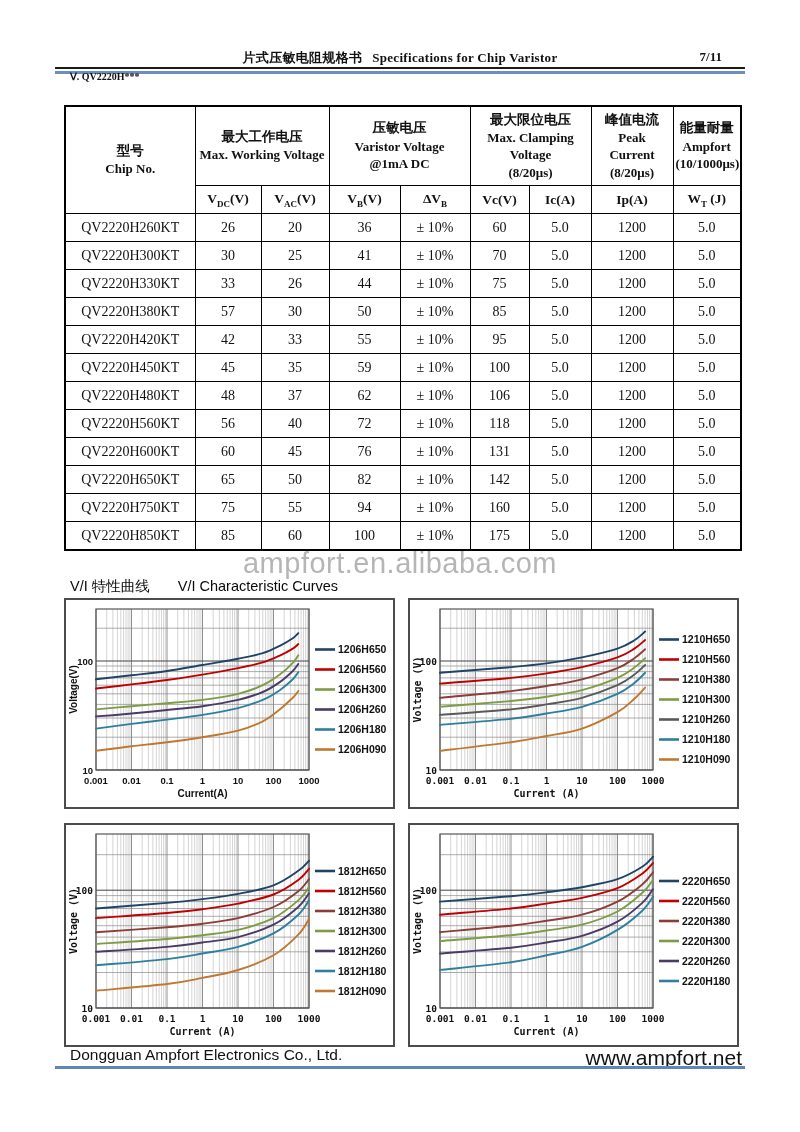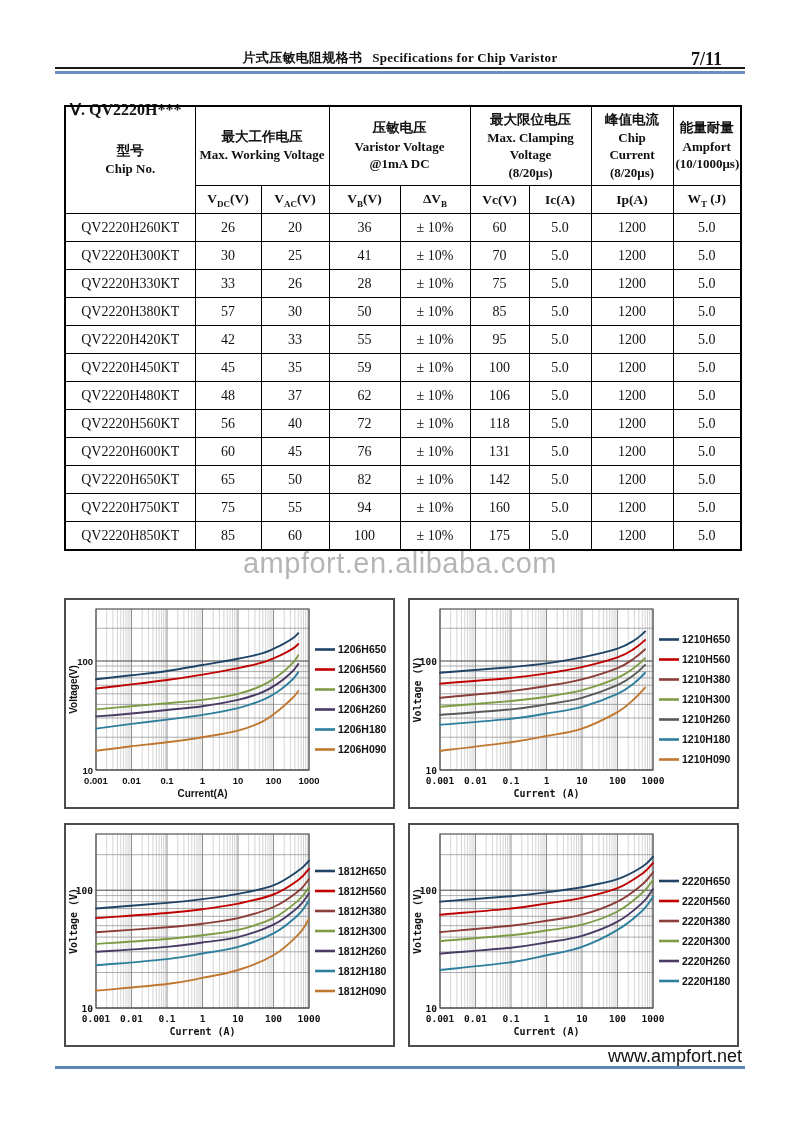--- a/index.html
+++ b/index.html
@@ -2,25 +2,25 @@
 <html><head>
 <meta charset="utf-8">
 <style>
   html,body{margin:0;padding:0;background:#fff;}
   .page{position:relative;width:800px;height:1132px;background:#fff;overflow:hidden;
         font-family:"Liberation Serif",serif;color:#111;}
   
   .doc-header-title{position:absolute;top:49px;left:0;right:0;text-align:center;
         font-size:13px;font-weight:bold;letter-spacing:.3px;}
   .doc-header-title .en{margin-left:10px;}
-  .doc-page-num{position:absolute;top:49px;right:78px;font-size:18px;font-weight:bold;}
+  .doc-page-num{position:absolute;top:49px;right:78px;font-size:13px;font-weight:bold;}
   .rule-black{position:absolute;top:67px;left:55px;right:55px;height:2px;background:#1a1a1a;}
   .rule-blue{position:absolute;top:71px;left:55px;right:55px;height:3px;background:#6b8fbf;}
   
-  .section-title{position:absolute;top:100px;left:70px;font-size:16px;font-weight:bold;}
+  .section-title{position:absolute;top:71px;left:70px;font-size:10px;font-weight:bold;}
   
   table.spec{position:absolute;top:105px;left:64px;width:676px;border-collapse:collapse;
         border:2px solid #000;table-layout:fixed;}
   table.spec th,table.spec td{border:1px solid #000;text-align:center;vertical-align:middle;
         font-family:"Liberation Serif",serif;padding:0 2px;}
   table.spec .grp{height:78px;font-size:13px;font-weight:bold;line-height:1.35;}
   table.spec .grp .cn{font-size:13.5px;}
   table.spec .sub{height:27px;font-size:13.5px;font-weight:bold;}
   table.spec td{height:27px;font-size:14px;}
   table.spec sub{font-size:9px;}
@@ -35,21 +35,21 @@
   
   .chart-box{position:absolute;background:#fff;border:2px solid #4c4c4c;}
   #chart-0{left:64px;top:598px;width:327px;height:207px;}
   #chart-1{left:408px;top:598px;width:327px;height:207px;}
   #chart-2{left:64px;top:823px;width:327px;height:220px;}
   #chart-3{left:408px;top:823px;width:327px;height:220px;}
   
   .footer-company{position:absolute;top:1046px;left:70px;font-family:"Liberation Sans",sans-serif;
         font-size:15.5px;color:#111;}
   .footer-site{position:absolute;top:1046px;right:58px;font-family:"Liberation Sans",sans-serif;
-        font-size:18px;color:#111;}
+        font-size:21px;color:#111;}
   .footer-rule{position:absolute;top:1066px;left:55px;right:55px;height:3px;background:#5e87b5;}
 </style>
 </head>
 <body>
 
 <div class="page">
 
   <div class="doc-header-title">
     <span>片式压敏电阻规格书</span><span class="en">Specifications  for  Chip  Varistor</span>
   </div>
@@ -87,21 +87,21 @@
           <div>@1mA DC</div>
         </th>
         <th class="grp" colspan="2">
           <div class="cn">最大限位电压</div>
           <div>Max. Clamping</div>
           <div>Voltage</div>
           <div>(8/20μs)</div>
         </th>
         <th class="grp">
           <div class="cn">峰值电流</div>
-          <div>Chip</div>
+          <div>Peak</div>
           <div>Current</div>
           <div>(8/20μs)</div>
         </th>
         <th class="grp">
           <div class="cn">能量耐量</div>
           <div>Ampfort</div>
           <div>(10/1000μs)</div>
         </th>
       </tr>
       <tr id="subheader-row">
@@ -135,21 +135,21 @@
           <td>± 10%</td>
           <td>70</td>
           <td>5.0</td>
           <td>1200</td>
           <td>5.0</td>
         </tr>
         <tr>
           <td>QV2220H330KT</td>
           <td>33</td>
           <td>26</td>
-          <td>28</td>
+          <td>44</td>
           <td>± 10%</td>
           <td>75</td>
           <td>5.0</td>
           <td>1200</td>
           <td>5.0</td>
         </tr>
         <tr>
           <td>QV2220H380KT</td>
           <td>57</td>
           <td>30</td>
@@ -246,20 +246,23 @@
           <td>175</td>
           <td>5.0</td>
           <td>1200</td>
           <td>5.0</td>
         </tr>
       </tbody>
   </table>
 
   <div class="watermark">ampfort.en.alibaba.com</div>
 
+  <div class="curves-title">
+    <span>V/I 特性曲线</span><span class="en">V/I Characteristic Curves</span>
+  </div>
 
   <div id="chart-0" class="chart-box"><svg width="327" height="207" viewBox="0 0 327 207" xmlns="http://www.w3.org/2000/svg">
         <line x1="40.7" y1="9" x2="40.7" y2="170" stroke="#c3c3c3" stroke-width="0.7"></line>
         <line x1="46.9" y1="9" x2="46.9" y2="170" stroke="#c3c3c3" stroke-width="0.7"></line>
         <line x1="51.4" y1="9" x2="51.4" y2="170" stroke="#c3c3c3" stroke-width="0.7"></line>
         <line x1="54.8" y1="9" x2="54.8" y2="170" stroke="#c3c3c3" stroke-width="0.7"></line>
         <line x1="57.6" y1="9" x2="57.6" y2="170" stroke="#c3c3c3" stroke-width="0.7"></line>
         <line x1="60.0" y1="9" x2="60.0" y2="170" stroke="#c3c3c3" stroke-width="0.7"></line>
         <line x1="62.1" y1="9" x2="62.1" y2="170" stroke="#c3c3c3" stroke-width="0.7"></line>
         <line x1="63.9" y1="9" x2="63.9" y2="170" stroke="#c3c3c3" stroke-width="0.7"></line>
@@ -646,16 +649,17 @@
         <line x1="249" y1="96" x2="269" y2="96" stroke="#8b3e38" stroke-width="2.6"></line>
         <text x="272" y="99.5" font-family="&quot;Liberation Sans&quot;,sans-serif" font-size="10.5" font-weight="bold" fill="#111">2220H380</text>
         <line x1="249" y1="116" x2="269" y2="116" stroke="#7d9c45" stroke-width="2.6"></line>
         <text x="272" y="119.5" font-family="&quot;Liberation Sans&quot;,sans-serif" font-size="10.5" font-weight="bold" fill="#111">2220H300</text>
         <line x1="249" y1="136" x2="269" y2="136" stroke="#4a3b66" stroke-width="2.6"></line>
         <text x="272" y="139.5" font-family="&quot;Liberation Sans&quot;,sans-serif" font-size="10.5" font-weight="bold" fill="#111">2220H260</text>
         <line x1="249" y1="156" x2="269" y2="156" stroke="#2e7f9e" stroke-width="2.6"></line>
         <text x="272" y="159.5" font-family="&quot;Liberation Sans&quot;,sans-serif" font-size="10.5" font-weight="bold" fill="#111">2220H180</text>
       </svg></div>
 
+  <div class="footer-company">Dongguan Ampfort Electronics Co., Ltd.</div>
   <div class="footer-site">www.ampfort.net</div>
   <div class="footer-rule"></div>
 
 </div>
 
 </body></html>

